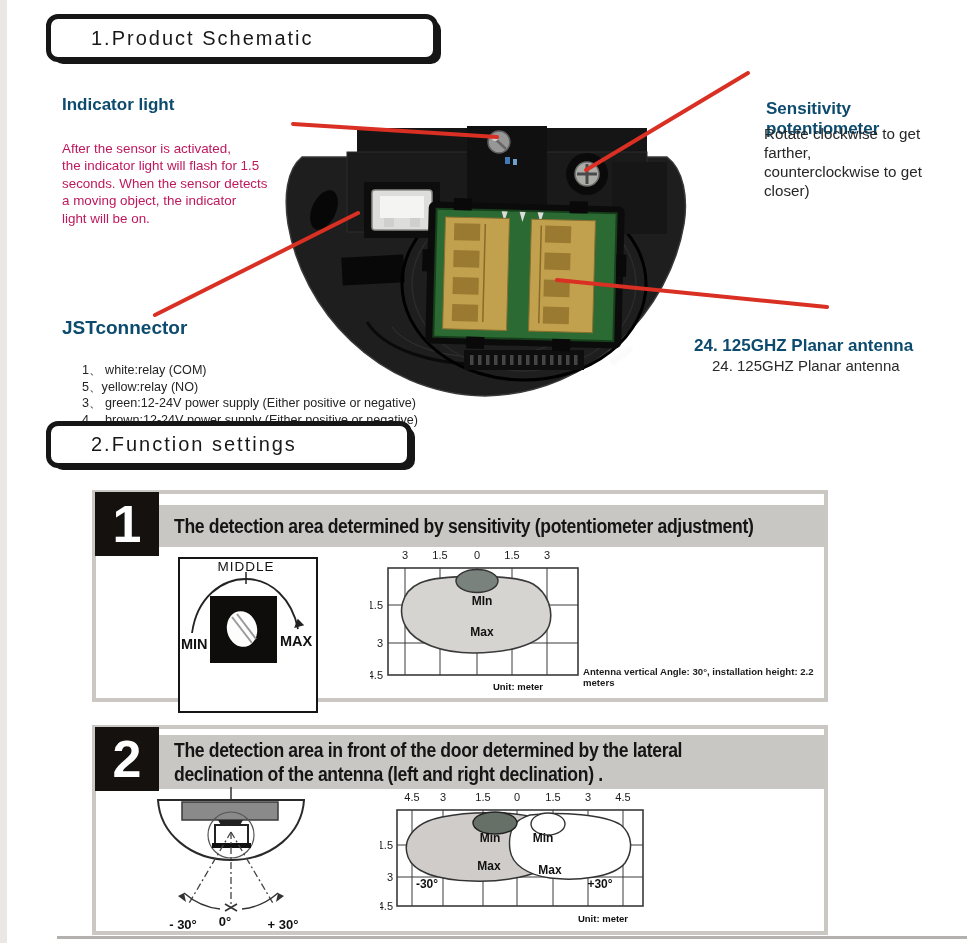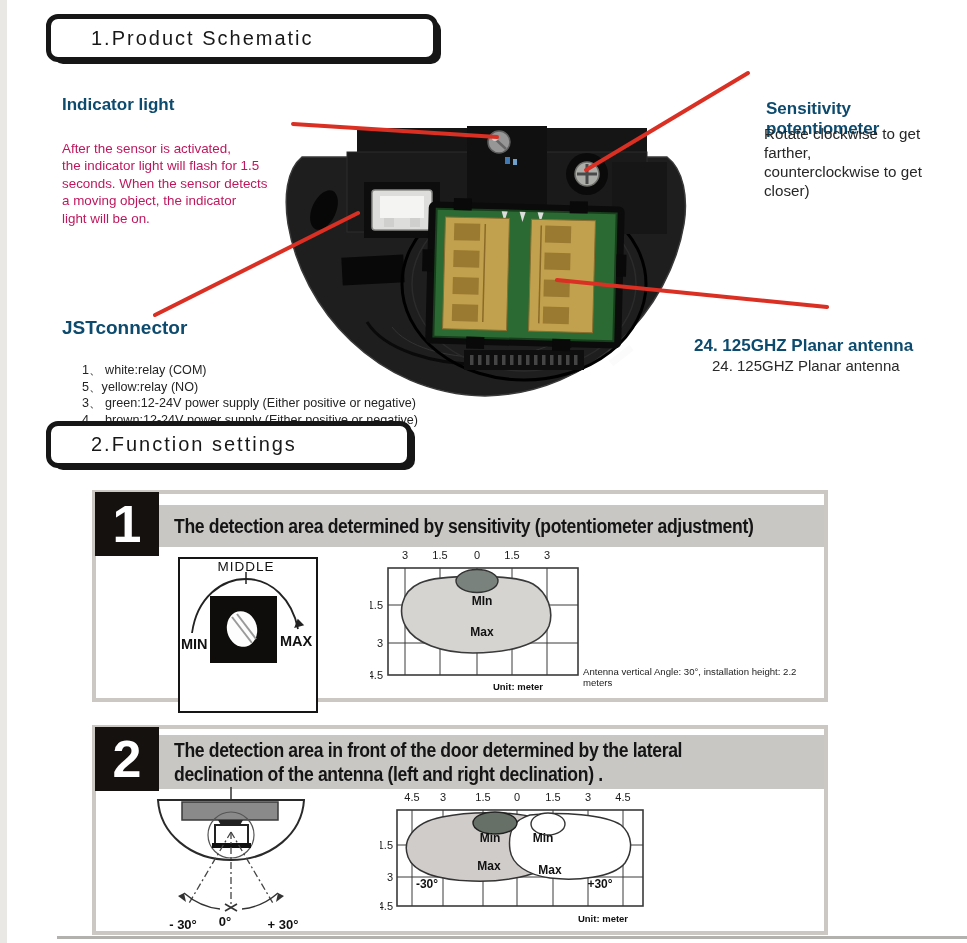--- a/index.html
+++ b/index.html
@@ -182,21 +182,21 @@
       <g font-size="11" fill="#1a1a1a" text-anchor="end">
         <text x="13" y="66">1.5</text>
         <text x="13" y="104">3</text>
         <text x="13" y="136">4.5</text>
       </g>
       <text x="112" y="62" text-anchor="middle" font-size="12" font-weight="bold" fill="#111">MIn</text>
       <text x="112" y="93" text-anchor="middle" font-size="12" font-weight="bold" fill="#111">Max</text>
       <text x="148" y="147" text-anchor="middle" font-size="9.5" font-weight="bold" fill="#111">Unit: meter</text>
     </svg>
 
-    <div class="abs" style="left:487px;top:172px;width:245px;font-size:9.6px;font-weight:normal;color:#1c1c1c;">Antenna vertical Angle: 30°, installation height: 2.2 meters</div>
+    <div class="abs" style="left:487px;top:172px;width:245px;font-size:9.6px;font-weight:bold;color:#1c1c1c;">Antenna vertical Angle: 30°, installation height: 2.2 meters</div>
   </div>
 
   <div class="abs panel" style="left:92px;top:725px;width:736px;height:210px;">
     <div class="abs graybar" style="left:0;top:6px;right:0;height:54px;"></div>
     <div class="abs badge" style="left:-1px;top:-2px;width:64px;height:64px;">2</div>
     <div class="abs ptitle pre" style="left:78px;top:9px;line-height:24px;width:740px;">The detection area in front of the door determined by the lateral
 declination of the antenna (left and right declination)  .</div>
 
     <svg class="abs" style="left:24px;top:58px;" width="230" height="150" viewBox="0 0 230 150">
       <line x1="111" y1="0" x2="111" y2="12" stroke="#333" stroke-width="1.5"></line>

